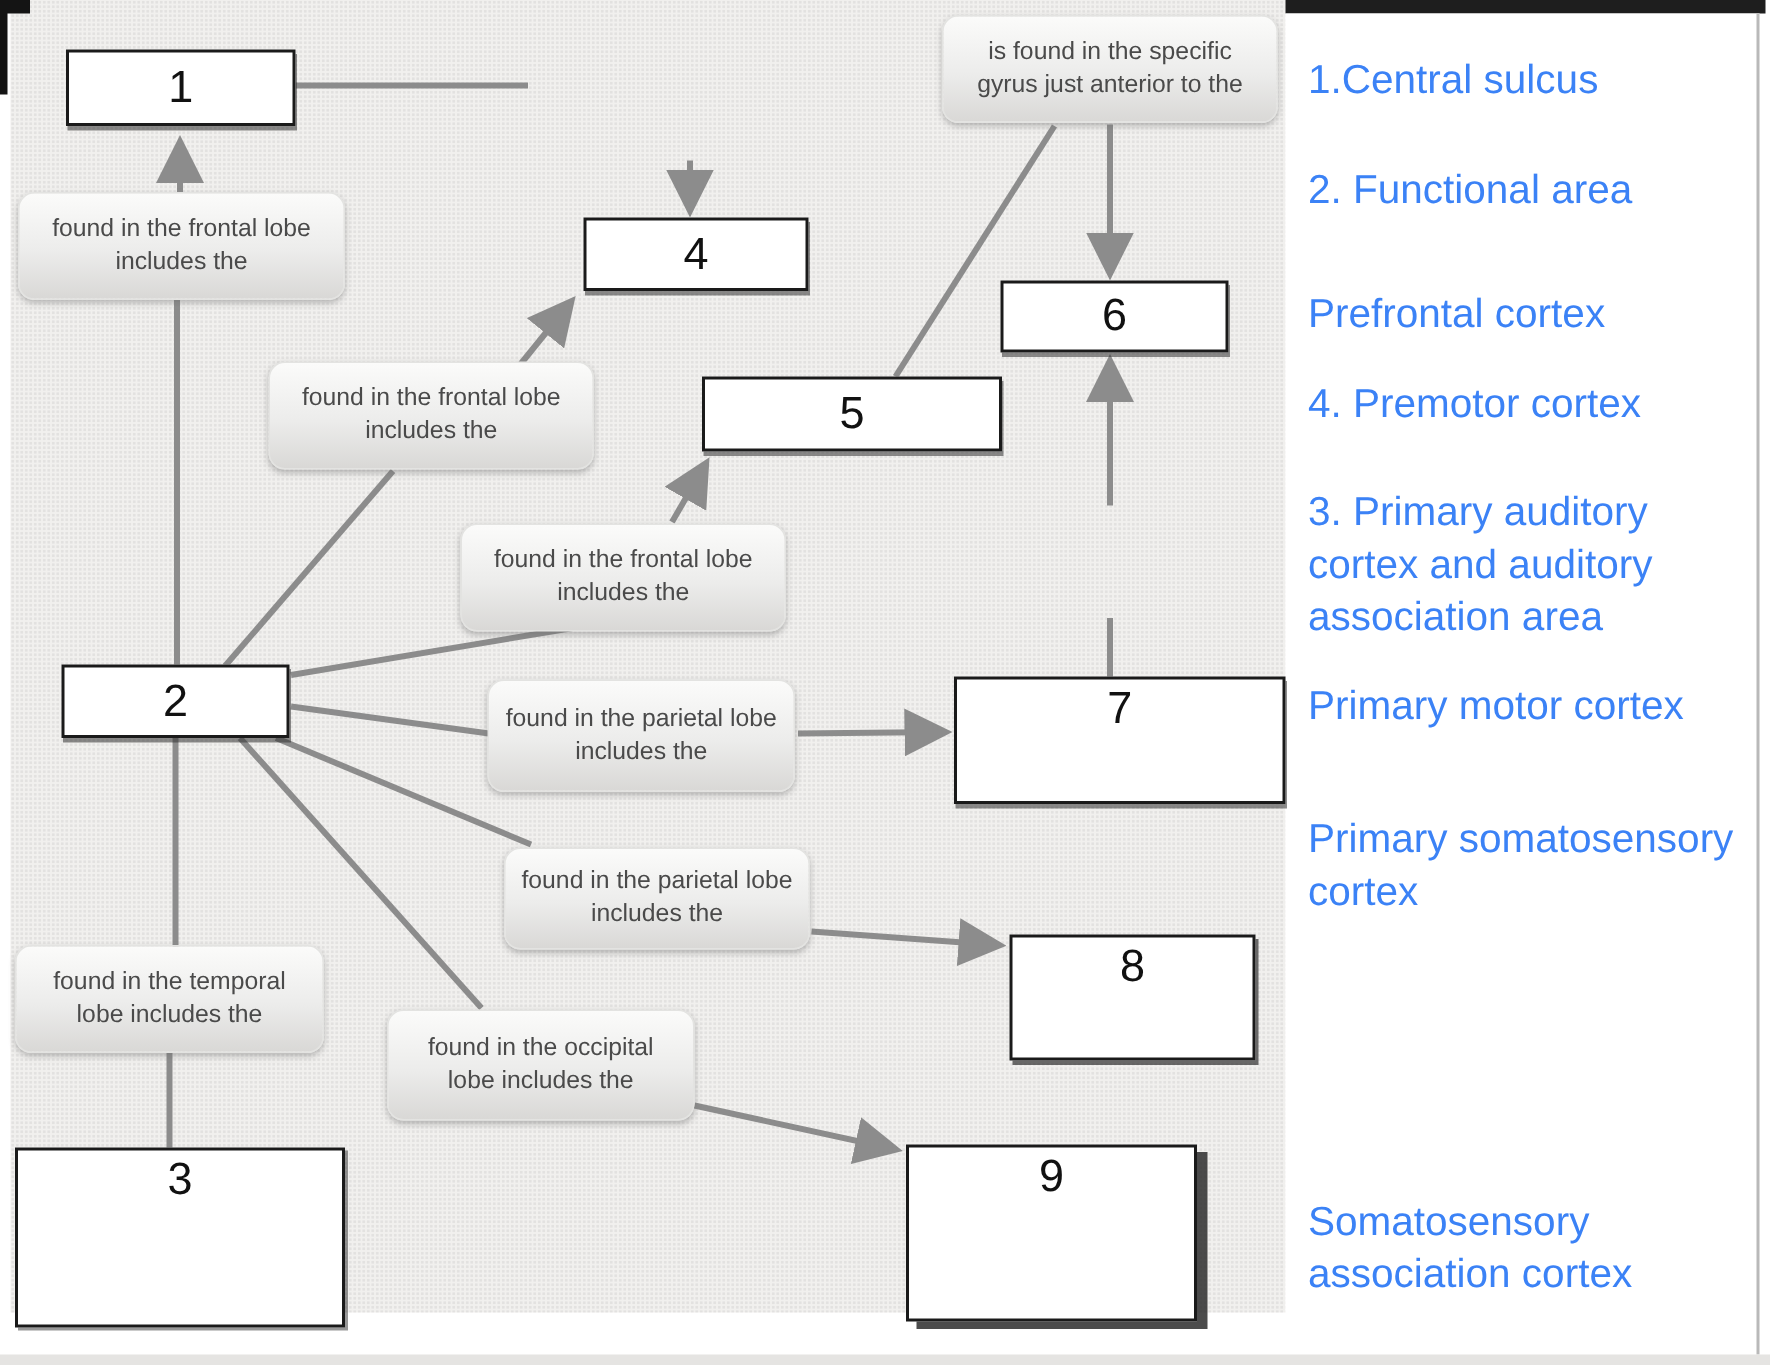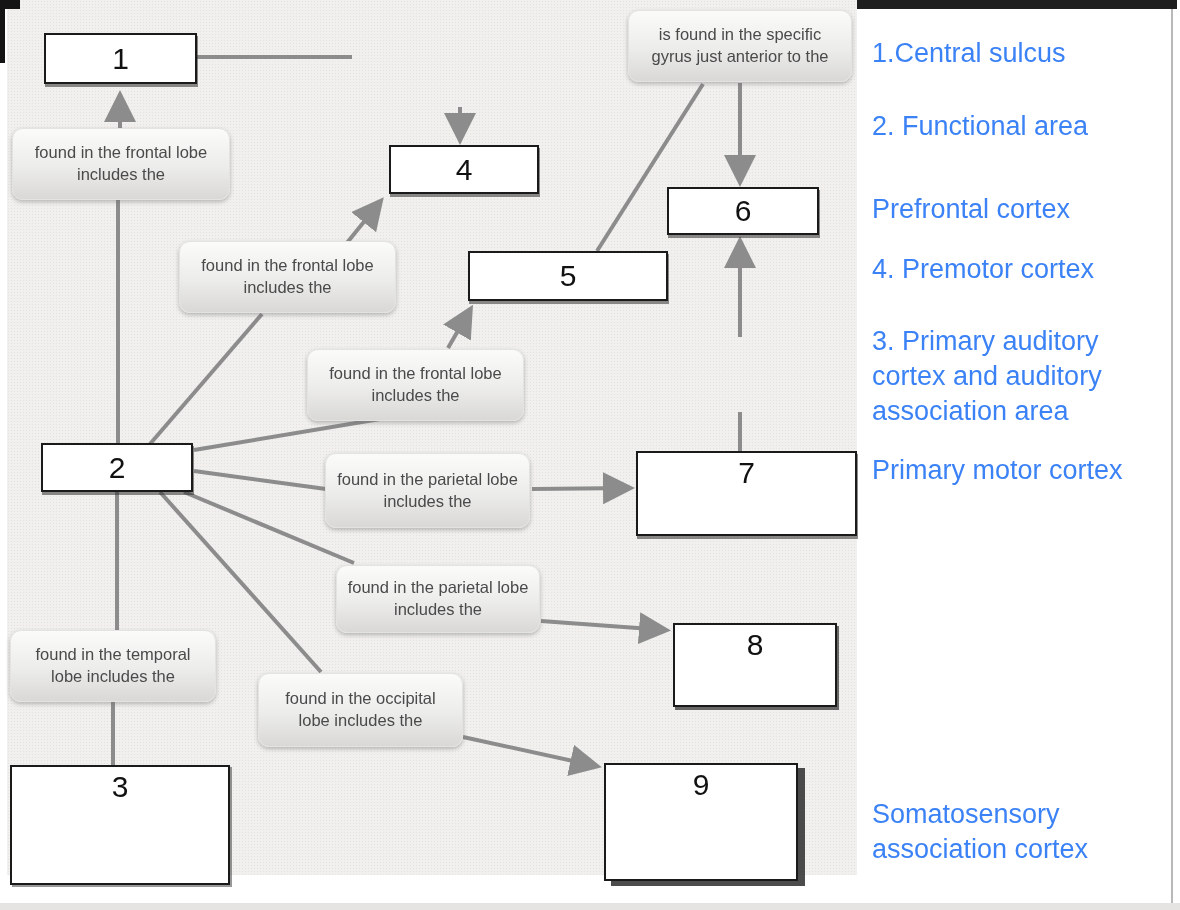--- a/index.html
+++ b/index.html
@@ -94,15 +94,16 @@
   <div class="nbox tall" style="left:636px;top:451px;width:221px;height:85px;">7</div>
   <div class="nbox tall" style="left:673px;top:623px;width:164px;height:84px;box-shadow:2px 3px 0 rgba(45,45,45,0.7);">8</div>
   <div class="nbox tall" style="left:604px;top:763px;width:194px;height:118px;box-shadow:7px 5px 0 rgba(45,45,45,0.85);">9</div>
 
   <div class="answer" style="top:36px;">1.Central sulcus</div>
   <div class="answer" style="top:109px;">2. Functional area</div>
   <div class="answer" style="top:192px;">Prefrontal cortex</div>
   <div class="answer" style="top:252px;">4. Premotor cortex</div>
   <div class="answer" style="top:324px;">3. Primary auditory cortex and auditory association area</div>
   <div class="answer" style="top:443px;margin-top:10px;">Primary motor cortex</div>
+  <div class="answer" style="top:542px;">Primary somatosensory cortex</div>
   <div class="answer" style="top:797px;">Somatosensory association cortex</div>
 
 </div>
 
 </body></html>

